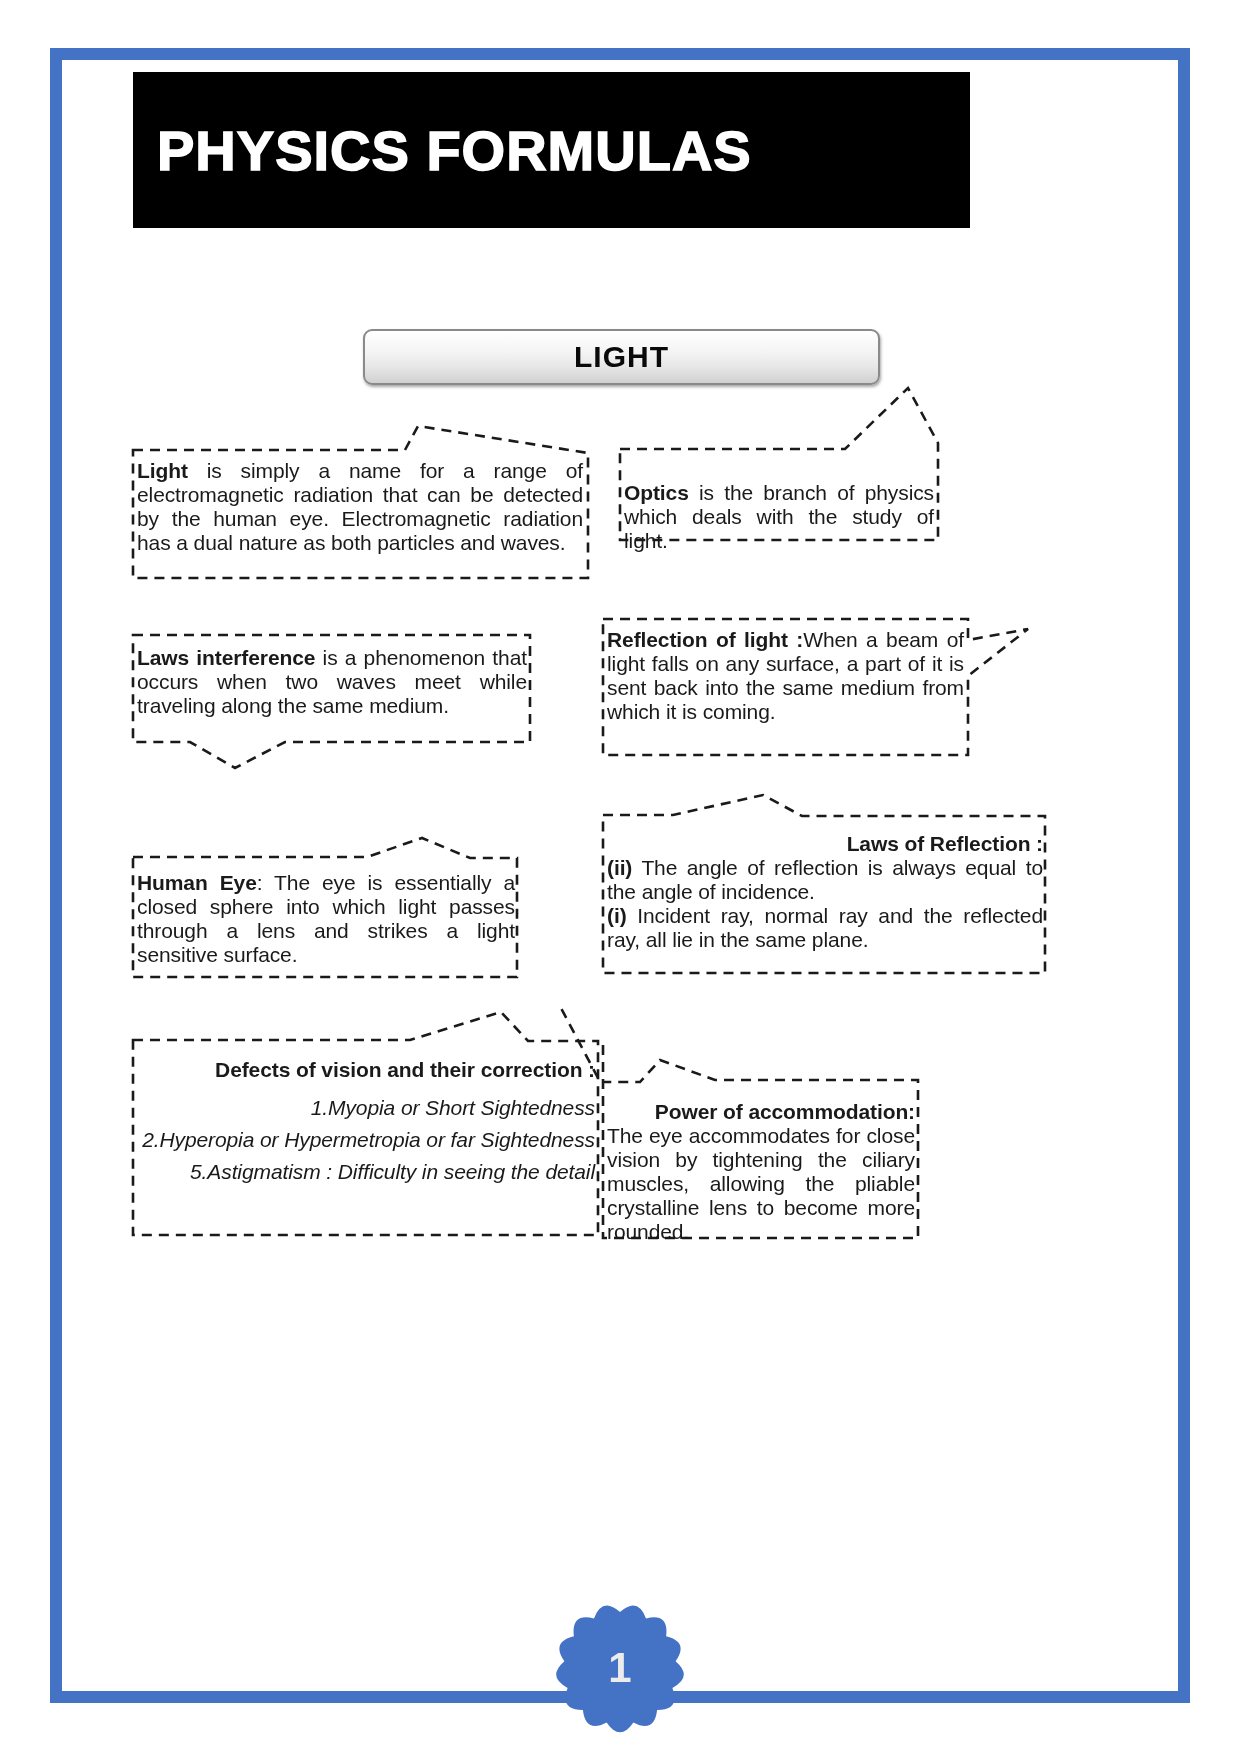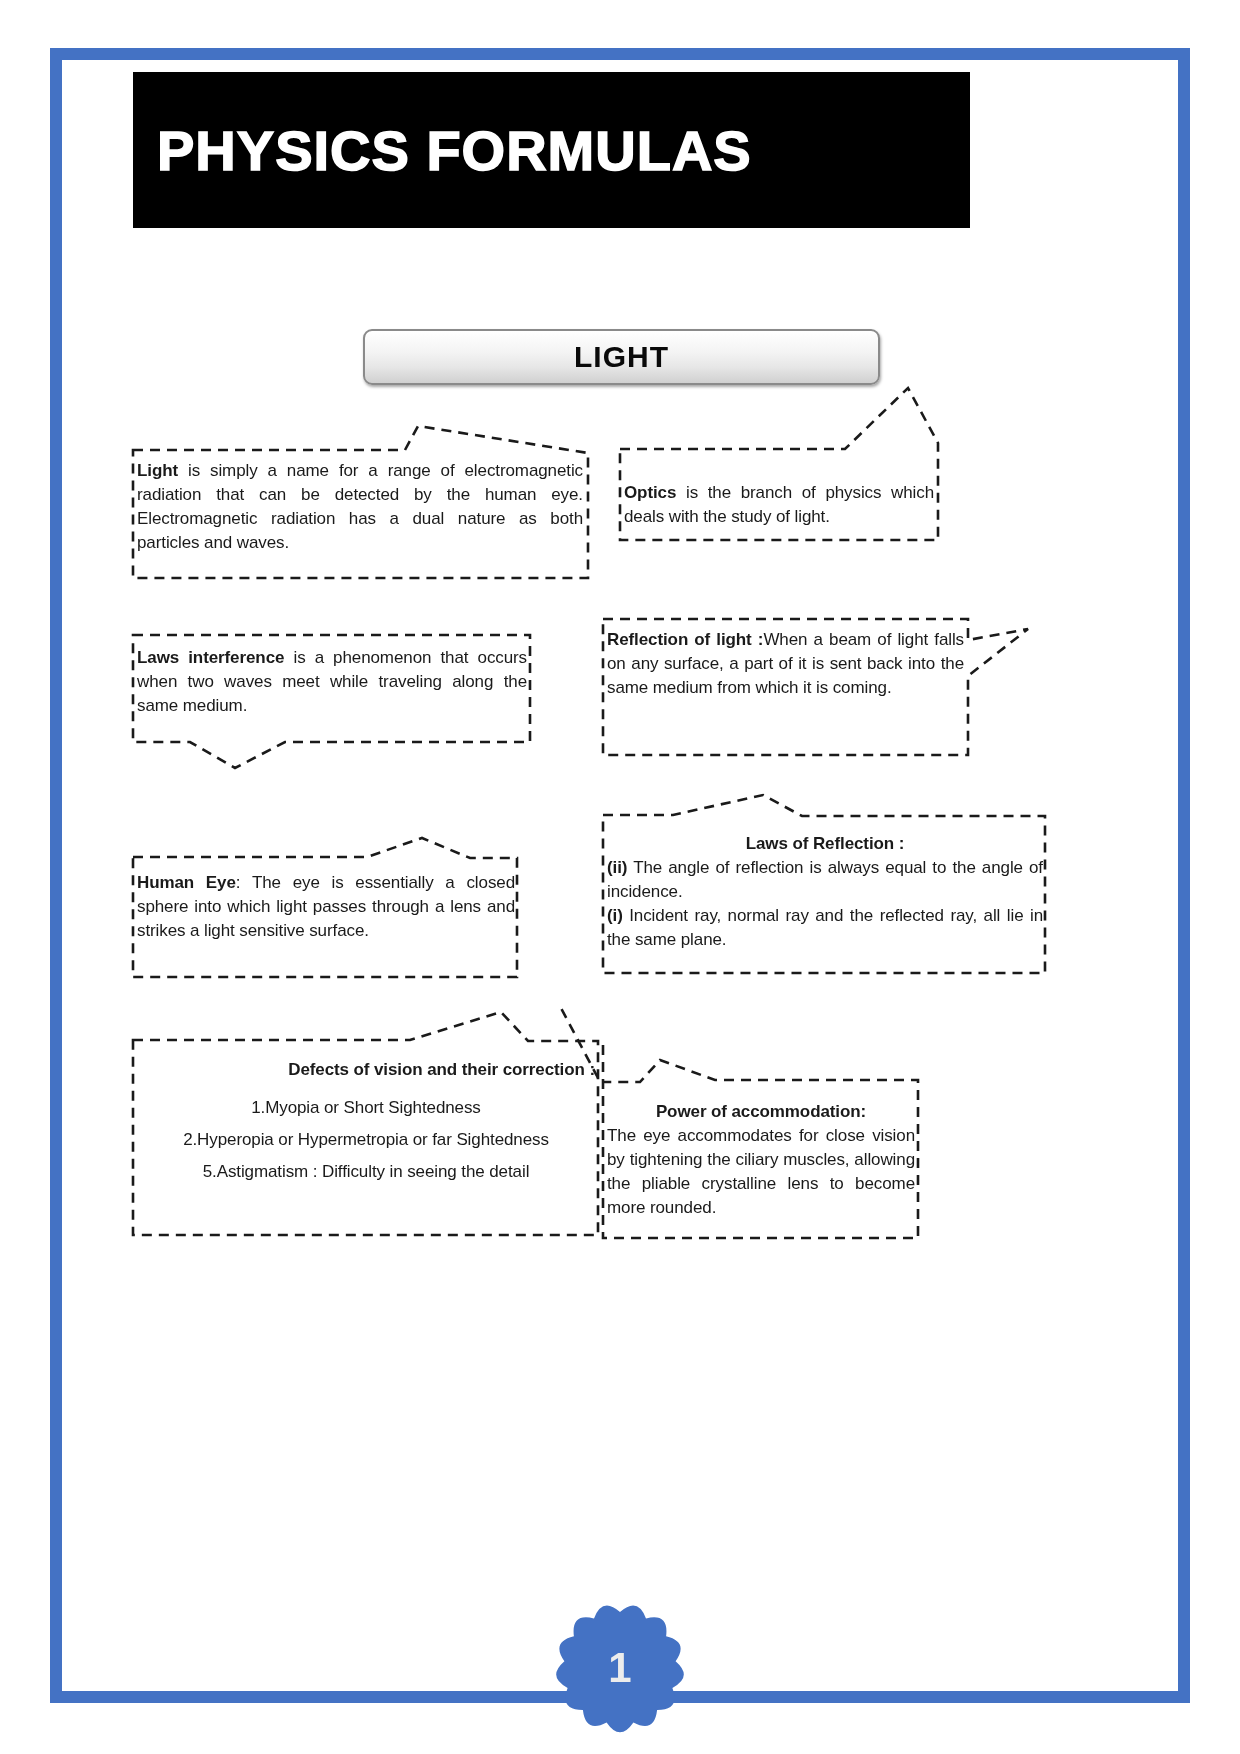--- a/index.html
+++ b/index.html
@@ -12,25 +12,25 @@
   .banner-title { color:#ffffff; font-weight:700; font-size:56px; letter-spacing:1px;
                   padding-left:24px; -webkit-text-stroke:1.5px #ffffff; white-space:nowrap; }
   .light-btn { position:absolute; left:363px; top:329px; width:517px; height:56px;
                border-radius:9px; border:2px solid #8a8a8a; box-sizing:border-box;
                background:linear-gradient(180deg,#ffffff 0%,#f4f4f4 40%,#e6e6e6 70%,#d0d0d0 100%);
                box-shadow:1px 2px 3px rgba(0,0,0,0.35), inset 0 1px 0 #ffffff;
                display:flex; align-items:center; justify-content:center; }
   .light-btn-label { font-size:30px; font-weight:700; letter-spacing:1px; color:#0a0a0a; }
   svg.callout { position:absolute; overflow:visible; }
   svg.callout path { fill:none; stroke:#1a1a1a; stroke-width:2.6; stroke-dasharray:10 7; }
-  .ct { position:absolute; font-size:17px; line-height:24px; letter-spacing:-0.1px;
+  .ct { position:absolute; font-size:21px; line-height:24px; letter-spacing:-0.1px;
         text-align:justify; color:#1a1a1a; }
   .ct .b { font-weight:700; }
-  .tl { text-align:center; }
-  .defect-item { text-align:center; margin-bottom:8px; }
+  .tl { text-align:right; }
+  .defect-item { text-align:right; margin-bottom:8px;font-style:italic; }
   .defects-title { text-align:right; margin-bottom:14px; }
   .seal { position:absolute; left:550px; top:1598px; width:140px; height:140px; }
   .seal path { fill:#4472C4; }
   .seal-num { position:absolute; left:550px; top:1598px; width:140px; height:140px;
               display:flex; align-items:center; justify-content:center;
               color:#ececec; font-size:42px; font-weight:700; }
 </style>
 </head>
 <body>
 

